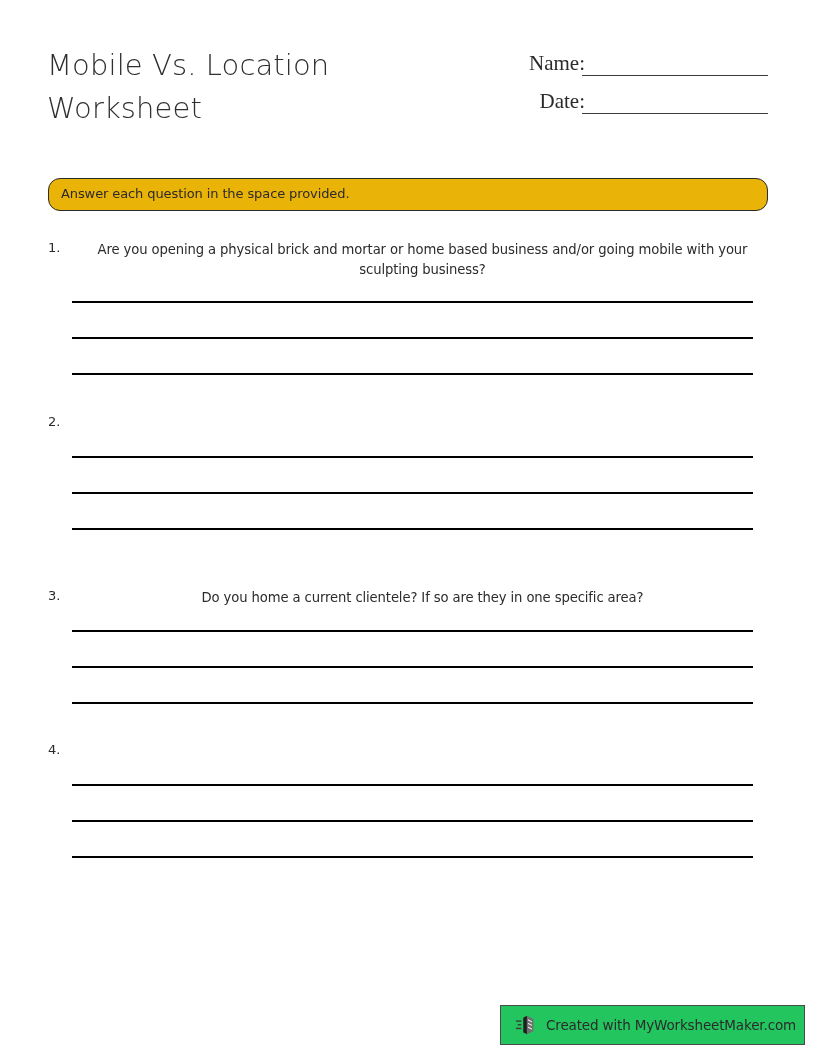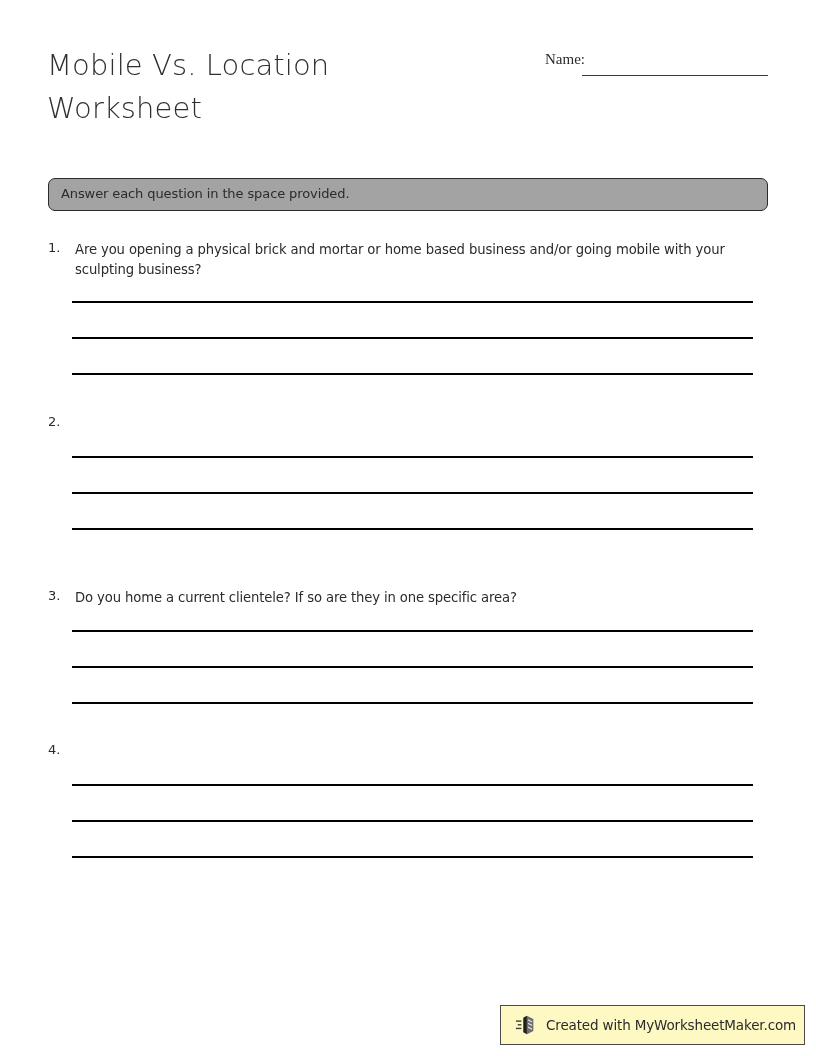--- a/index.html
+++ b/index.html
@@ -52,21 +52,21 @@
   }
   .meta-row {
     position: relative;
     height: 38px;
   }
   .meta-label {
     position: absolute;
     right: 195px;
     top: 3px;
     font-family: "Liberation Serif", serif;
-    font-size: 15px;
+    font-size: 21px;
     color: #2b2b2b;
     white-space: nowrap;
   }
   .meta-line {
     position: absolute;
     left: 72px;
     top: 27px;
     width: 186px;
     height: 0;
     border-bottom: 1.4px solid #3a3a3a;
@@ -74,22 +74,22 @@
 
   
   .instructions {
     position: absolute;
     left: 48px;
     top: 178px;
     width: 720px;
     height: 33px;
     box-sizing: border-box;
     border: 1.3px solid #2b2b2b;
-    border-radius: 7px;
-    background: #a3a3a3;
+    border-radius: 12px;
+    background: #eab308;
   }
   .instructions-text {
     position: absolute;
     left: 12px;
     top: 7px;
     font-family: "DejaVu Sans", "Liberation Sans", sans-serif;
     font-size: 13px;
     color: #2b2b2b;
     letter-spacing: -0.1px;
   }
@@ -121,20 +121,21 @@
     color: #2b2b2b;
   }
   .q-text {
     display: block;
     margin-left: 27px;
     font-family: "DejaVu Sans", "Liberation Sans", sans-serif;
     font-size: 13.2px;
     line-height: 19.5px;
     color: #2b2b2b;
     letter-spacing: -0.12px;
+    text-align: center;
   }
   .answer-lines {
     position: relative;
     margin-left: 72px;
     width: 681px;
   }
   .answer-line {
     height: 0;
     border-bottom: 2px solid #000000;
   }
@@ -144,21 +145,21 @@
 
   
   .footer-badge {
     position: absolute;
     left: 500px;
     top: 1005px;
     width: 305px;
     height: 40px;
     box-sizing: border-box;
     border: 1.2px solid #4a4a4a;
-    background: #fef9c3;
+    background: #22c55e;
   }
   .badge-inner {
     position: absolute;
     left: 14px;
     top: 0;
     height: 38px;
     display: flex;
     align-items: center;
     gap: 9px;
   }
@@ -179,20 +180,24 @@
 <body>
 
 <div class="page">
 
   <div class="header">
     <div class="title">Mobile Vs. Location Worksheet</div>
 
     <div class="meta">
       <div class="meta-row">
         <span class="meta-label">Name:</span>
+        <span class="meta-line"></span>
+      </div>
+      <div class="meta-row">
+        <span class="meta-label">Date:</span>
         <span class="meta-line"></span>
       </div>
     </div>
   </div>
 
   <div class="instructions">
     <span class="instructions-text">Answer each question in the space provided.</span>
   </div>
 
   <div class="questions">

